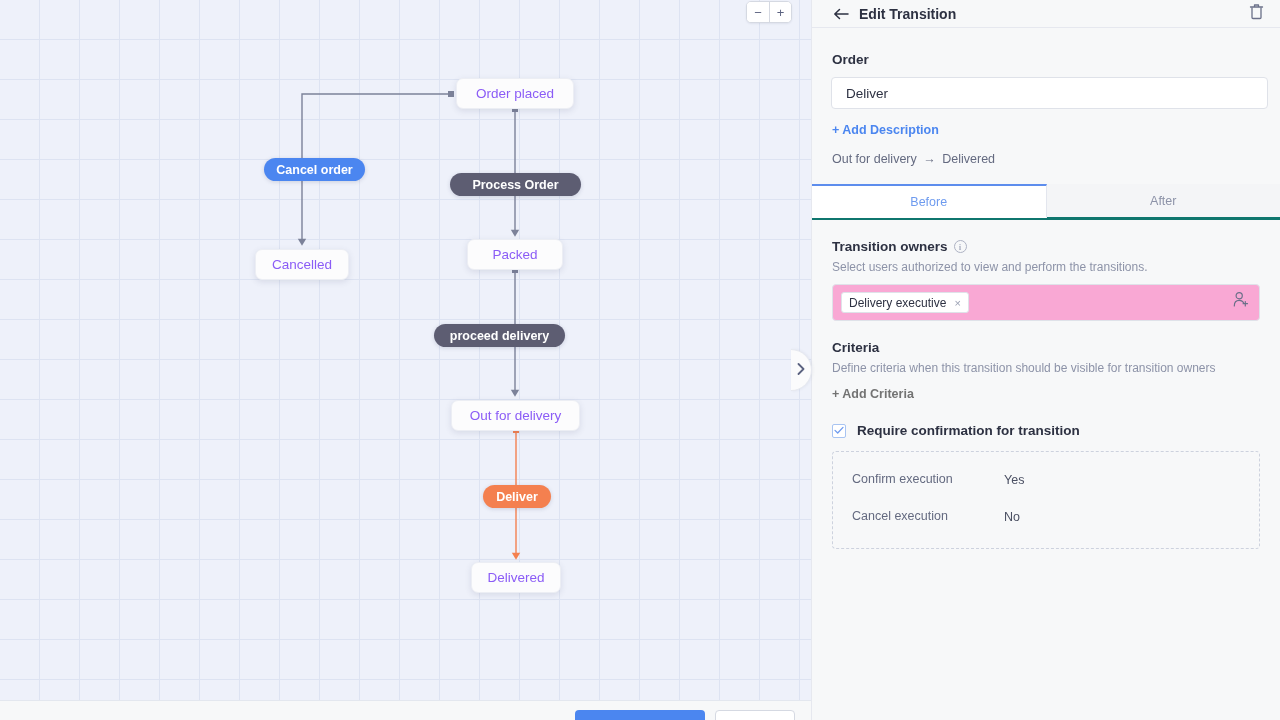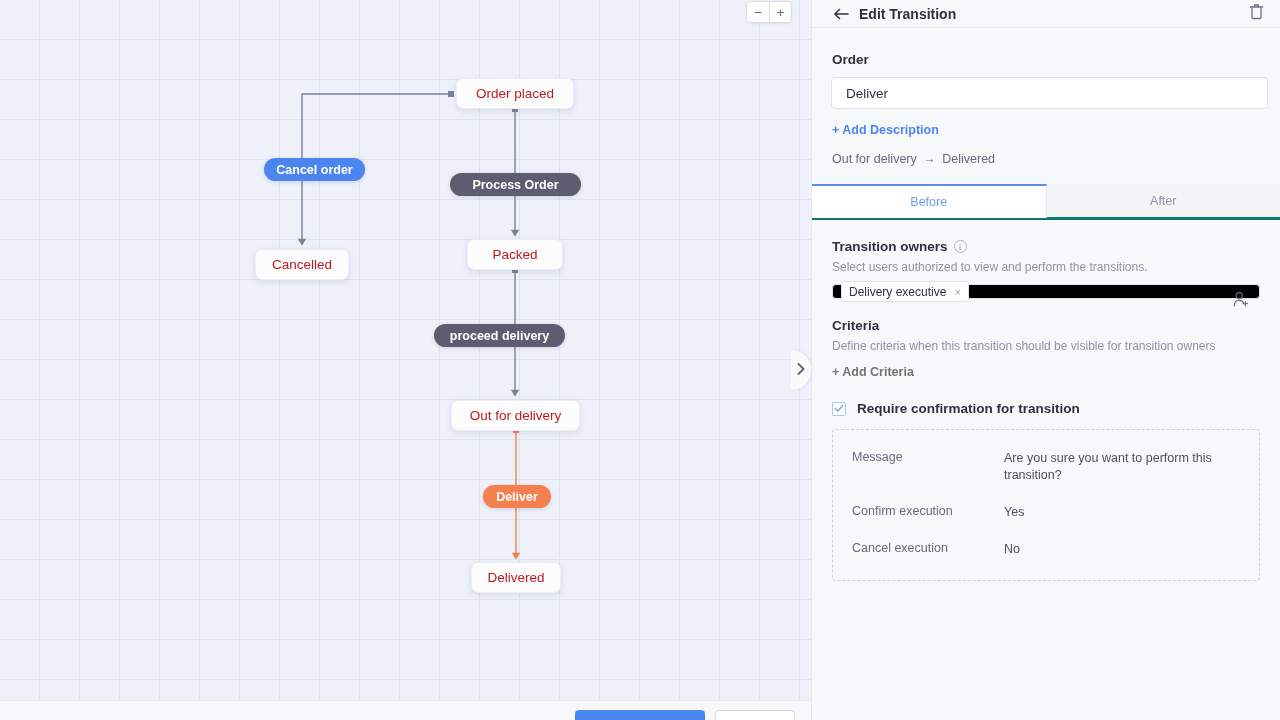--- a/index.html
+++ b/index.html
@@ -53,21 +53,21 @@
   .zoom-btn + .zoom-btn { border-left: 1px solid #d5d9e2; }
 
   
   .node {
     position: absolute;
     background: #fcfcfd;
     border: 1px solid #eceef4;
     border-radius: 7px;
     box-shadow: 0 2px 6px rgba(60,70,110,.13);
     font-size: 13.5px;
-    color: #b91c1c;
+    color: #8b5cf6;
     display: flex; align-items: center; justify-content: center;
     white-space: nowrap;
   }
   .pill {
     position: absolute;
     border-radius: 16px;
     font-size: 12.5px;
     font-weight: bold;
     color: #ffffff;
     display: flex; align-items: center; justify-content: center;
@@ -217,22 +217,22 @@
   }
   .section-desc {
     font-size: 12px;
     color: #8d93a8;
     margin-top: 6px;
   }
 
   .owners-box {
     display: flex; align-items: center;
     margin-top: 10px;
-    height: 15px;
-    background: #000000;
+    height: 37px;
+    background: #f9a8d4;
     border: 1px solid #dfe2e9;
     border-radius: 4px;
     padding: 0 8px;
     position: relative;
   }
   .chip {
     display: inline-flex; align-items: center;
     height: 21px;
     padding: 0 7px;
     background: #ffffff;
@@ -450,24 +450,20 @@
           <span class="checkbox">
             <svg width="10" height="9" viewBox="0 0 10 9" fill="none">
               <path d="M1 4.4 L3.7 7 L9 1.4" stroke="#6e9bef" stroke-width="1.3" stroke-linecap="round" stroke-linejoin="round"></path>
             </svg>
           </span>
           <span class="checkbox-label">Require confirmation for transition</span>
         </div>
 
         <div class="confirm-box">
           <div class="confirm-row">
-            <div class="confirm-key">Message</div>
-            <div class="confirm-val">Are you sure you want to perform this transition?</div>
-          </div>
-          <div class="confirm-row">
             <div class="confirm-key">Confirm execution</div>
             <div class="confirm-val">Yes</div>
           </div>
           <div class="confirm-row">
             <div class="confirm-key">Cancel execution</div>
             <div class="confirm-val">No</div>
           </div>
         </div>
       </div>
 

